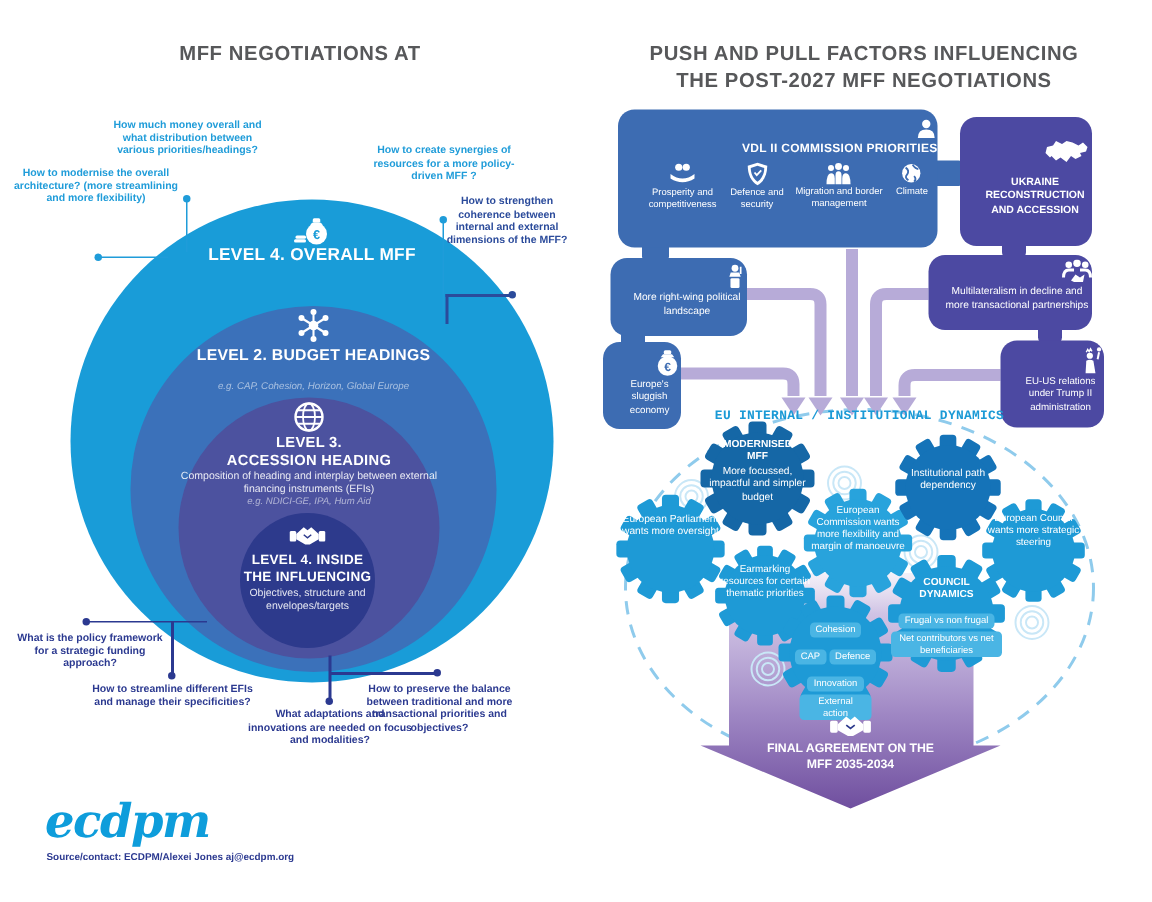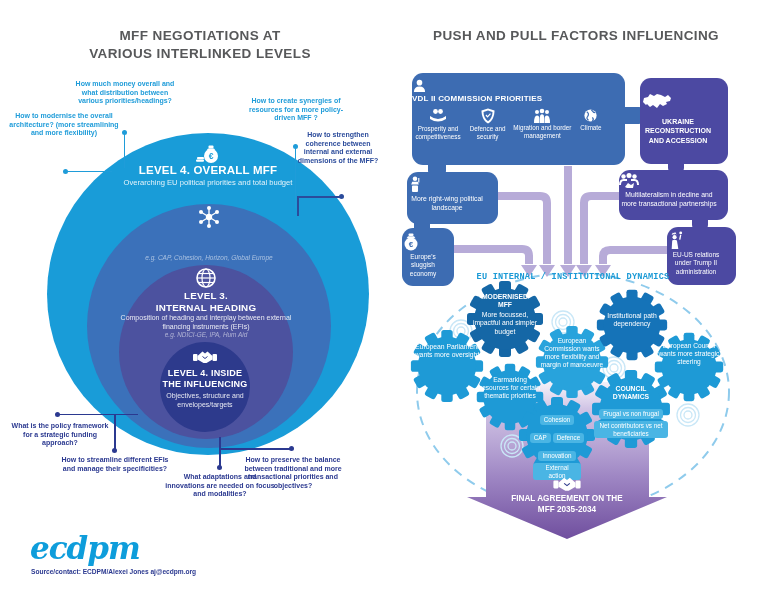--- a/index.html
+++ b/index.html
@@ -15,21 +15,21 @@
   .lvl-ex{position:absolute;color:rgba(255,255,255,.55);font-style:italic;text-align:center;}
   .anno{position:absolute;font-size:7px;font-weight:bold;text-align:center;line-height:1.22;}
   .anno.cyan{color:#1F9CD9;}
   .anno.navy{color:#2B3990;}
   .anno.mid{color:#2B4B9B;}
   .conn{position:absolute;}
   .dot{position:absolute;width:5px;height:5px;border-radius:50%;}
   .cy-bg{background:#1F9CD9;} .nv-bg{background:#2B3990;} .md-bg{background:#2B4B9B;}
   
   .rbox{position:absolute;border-radius:11px;color:#fff;text-align:center;
-        display:flex;flex-direction:column;align-items:flex-start;justify-content:flex-start;}
+        display:flex;flex-direction:column;align-items:flex-end;justify-content:flex-start;}
   .blue-bg{background:#3D6CB2;} .purple-bg{background:#4C49A2;}
   .rbox .lbl{font-size:6.8px;line-height:1.3;}
   .tab{position:absolute;border-radius:5px;}
   .gear{position:absolute;}
   .gear-txt{position:absolute;color:#fff;text-align:center;font-size:6.8px;line-height:1.22;}
   .gear-title{font-weight:bold;}
   .pill{display:inline-block;background:#4AB5E4;color:#fff;border-radius:3px;
         padding:1px 4px;margin:1px;font-size:6.3px;line-height:1.2;}
   .pill-row{text-align:center;}
   .logo{font-family:"DejaVu Serif",serif;font-style:italic;font-weight:bold;color:#0E9DDB;font-size:31px;letter-spacing:-1px;}
@@ -67,72 +67,71 @@
         <circle r="7.5"></circle>
         <circle r="11"></circle>
     </g>
   </defs>
 </svg>
 
 <div class="abs" style="left:0;top:0;width:384px;height:483px;padding-left:44px;">
 
   <div class="abs panel-title" style="left:22px;top:27px;width:356px;">
     <div>MFF NEGOTIATIONS AT</div>
-    <div>VARIOUS INTERLINKED LEVELS</div>
   </div>
 
   <div class="circle" style="left:47px;top:133px;width:322px;height:322px;background:#199CD8;"></div>
   <div class="circle" style="left:87px;top:204px;width:244px;height:244px;background:#3B71BA;"></div>
   <div class="circle" style="left:119px;top:265px;width:174px;height:174px;background:#4C529F;"></div>
   <div class="circle" style="left:160px;top:342px;width:90px;height:90px;background:#2D3A8C;"></div>
 
   <svg class="abs" style="left:194px;top:145px;" width="28" height="19" viewBox="0 0 28 19">
     <g fill="#fff">
       <rect x="3" y="12" width="7" height="2.2" rx="1"></rect>
         <rect x="2" y="14.5" width="8" height="2.2" rx="1"></rect>
       <circle cx="17" cy="11" r="7"></circle>
         <rect x="14.5" y="0.5" width="5" height="3" rx="1"></rect>
       <path d="M14 3.5 h6 l1.5 2 h-9 z"></path>
     </g>
     <text x="17" y="14" font-size="8.5" font-weight="bold" fill="#199CD8" text-anchor="middle">€</text>
   </svg>
   <div class="lvl-title" style="left:108px;top:164px;width:200px;font-size:11.5px;">LEVEL 4. OVERALL MFF</div>
-  <div class="lvl-desc" style="left:93px;top:178px;width:230px;font-size:7.6px;">Overarching EU political priorities and total budget</div>
 
   <svg class="abs" style="left:197px;top:205px;" width="24" height="24" viewBox="-12 -12 24 24">
     <g stroke="#fff" stroke-width="1.4">
       <line x1="0" y1="0" x2="8" y2="-5"></line>
         <line x1="0" y1="0" x2="0" y2="-9"></line>
         <line x1="0" y1="0" x2="-8" y2="-5"></line>
       <line x1="0" y1="0" x2="8" y2="5"></line>
         <line x1="0" y1="0" x2="0" y2="9"></line>
         <line x1="0" y1="0" x2="-8" y2="5"></line>
     </g>
     <g fill="#fff">
       <circle r="3.2"></circle>
         <circle cx="8" cy="-5" r="2"></circle>
         <circle cx="0" cy="-9" r="2"></circle>
         <circle cx="-8" cy="-5" r="2"></circle>
       <circle cx="8" cy="5" r="2"></circle>
         <circle cx="0" cy="9" r="2"></circle>
         <circle cx="-8" cy="5" r="2"></circle>
     </g>
   </svg>
+  <div class="lvl-title" style="left:109px;top:231px;width:200px;font-size:10.5px;">LEVEL 2. BUDGET HEADINGS</div>
   <div class="lvl-ex" style="left:109px;top:254px;width:200px;font-size:6.5px;">e.g. CAP, Cohesion, Horizon, Global Europe</div>
 
   <svg class="abs" style="left:195px;top:267px;" width="22" height="22" viewBox="-11 -11 22 22">
     <circle r="9" fill="none" stroke="#fff" stroke-width="1.6"></circle>
     <ellipse rx="4" ry="9" fill="none" stroke="#fff" stroke-width="1.2"></ellipse>
     <line x1="-9" y1="0" x2="9" y2="0" stroke="#fff" stroke-width="1.2"></line>
     <line x1="-8" y1="-4.5" x2="8" y2="-4.5" stroke="#fff" stroke-width="1.2"></line>
     <line x1="-8" y1="4.5" x2="8" y2="4.5" stroke="#fff" stroke-width="1.2"></line>
   </svg>
   <div class="lvl-title" style="left:146px;top:290px;width:120px;font-size:9.8px;line-height:1.2;">
     <div>LEVEL 3.</div>
-    <div>INTERNAL HEADING</div>
+    <div>ACCESSION HEADING</div>
   </div>
   <div class="lvl-desc" style="left:116px;top:313px;width:180px;font-size:7px;">Composition of heading and interplay between external financing instruments (EFIs)</div>
   <div class="lvl-ex" style="left:116px;top:331px;width:180px;font-size:6.4px;">e.g. NDICI-GE, IPA, Hum Aid</div>
 
   <svg class="abs" style="left:193px;top:350px;" width="24" height="15" viewBox="0 0 24 15">
     <use href="#handshake-glyph"></use>
   </svg>
   <div class="lvl-title" style="left:160px;top:368px;width:90px;font-size:9px;line-height:1.2;">
     <div>LEVEL 4. INSIDE</div>
     <div>THE INFLUENCING</div>
@@ -166,20 +165,21 @@
   <div class="conn nv-bg" style="left:220px;top:448px;width:70px;height:1.6px;"></div>
   <div class="dot nv-bg" style="left:289px;top:445.5px;"></div>
 
   <div class="abs logo" style="left:30px;top:530px;">ecdpm</div>
   <div class="abs src" style="left:31px;top:568px;">Source/contact: ECDPM/Alexei Jones aj@ecdpm.org</div>
 </div>
 
 <div class="abs" style="left:384px;top:0;width:384px;height:459px;">
   <div class="abs panel-title" style="left:12px;top:27px;width:360px;">
     <div>PUSH AND PULL FACTORS INFLUENCING</div>
+    <div>THE POST-2027 MFF NEGOTIATIONS</div>
   </div>
 </div>
 
 <svg class="abs" style="left:0;top:0;" width="768" height="601" viewBox="0 0 768 601">
   <defs>
     <linearGradient id="funnelGrad" x1="0" y1="380" x2="0" y2="540" gradientUnits="userSpaceOnUse">
       <stop offset="0" stop-color="#D9CEE9" stop-opacity="0.25"></stop>
       <stop offset="0.18" stop-color="#C8B9E0" stop-opacity="0.85"></stop>
       <stop offset="0.6" stop-color="#9F87C4"></stop>
       <stop offset="1" stop-color="#6F4E9E"></stop>

